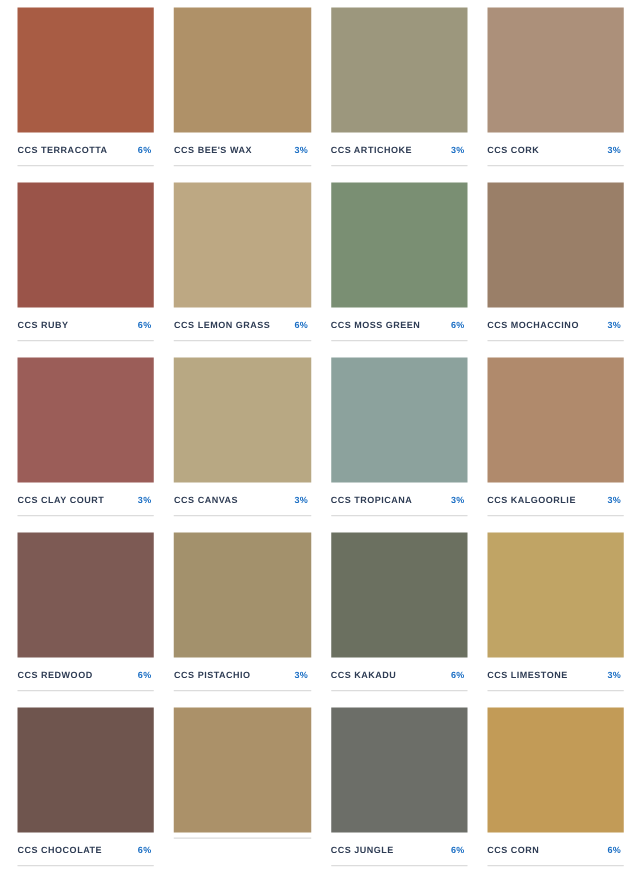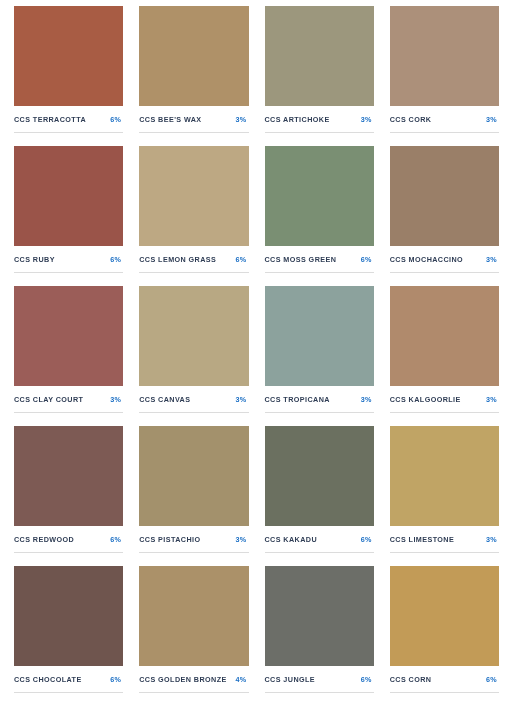--- a/index.html
+++ b/index.html
@@ -204,24 +204,20 @@
     <div class="swatch-card">
       <div class="swatch-color" style="background: rgb(111, 85, 78);"></div>
       <div class="swatch-meta">
         <span class="swatch-name">CCS CHOCOLATE</span>
         <span class="swatch-pct">6%</span>
       </div>
       <div class="swatch-rule"></div>
     </div>
     <div class="swatch-card">
       <div class="swatch-color" style="background: rgb(171, 145, 105);"></div>
-      <div class="swatch-meta">
-        <span class="swatch-name">CCS GOLDEN BRONZE</span>
-        <span class="swatch-pct">4%</span>
-      </div>
       <div class="swatch-rule"></div>
     </div>
     <div class="swatch-card">
       <div class="swatch-color" style="background: rgb(108, 110, 104);"></div>
       <div class="swatch-meta">
         <span class="swatch-name">CCS JUNGLE</span>
         <span class="swatch-pct">6%</span>
       </div>
       <div class="swatch-rule"></div>
     </div>

